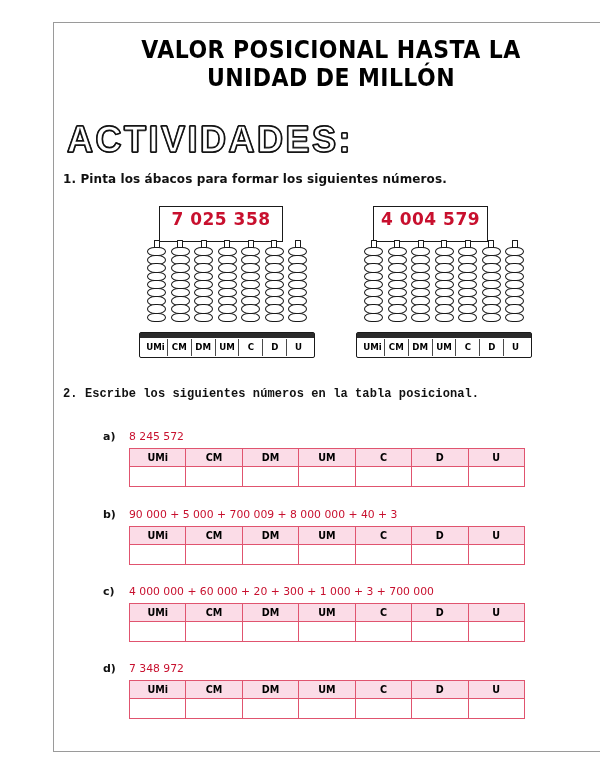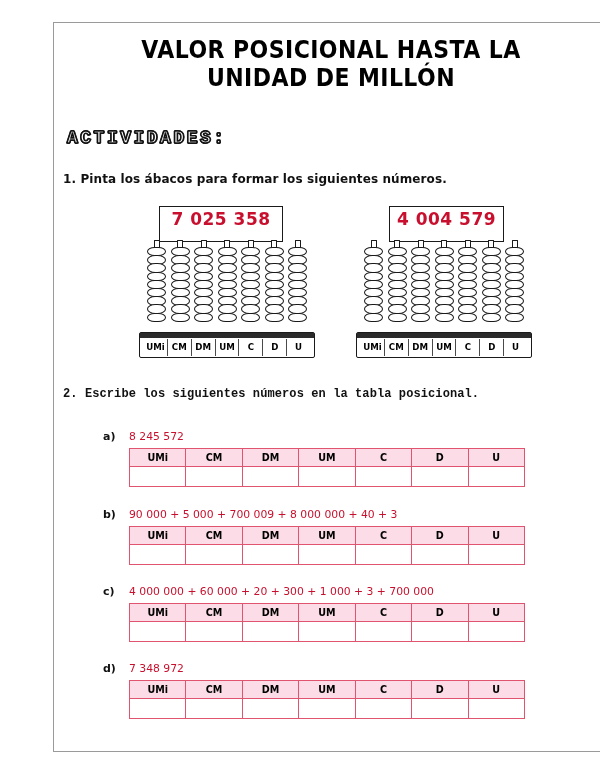--- a/index.html
+++ b/index.html
@@ -49,24 +49,24 @@
     letter-spacing: 0.5px;
     color: #000000;
     transform: scaleX(0.88);
     transform-origin: center top;
   }
 
   
   #activities {
     position: absolute;
     left: 36px;
-    top: 128px;
-    font-family: Liberation Mono, monospace;
-    font-weight: 700;
-    font-size: 18px;
+    top: 119px;
+    font-family: Liberation Sans, sans-serif;
+    font-weight: 700;
+    font-size: 36px;
     letter-spacing: 2.5px;
     color: #ffffff;
     -webkit-text-stroke: 1.4px #111111;
     text-shadow:
       1px 0 0 #222, -1px 0 0 #222, 0 1px 0 #222, 0 -1px 0 #222;
   }
 
   
   .instruction {
     position: absolute;
@@ -88,21 +88,21 @@
     text-align: center;
     font-family: "DejaVu Sans", sans-serif;
     font-weight: 700;
     font-size: 17px;
     color: #c8102e;
     letter-spacing: 0.5px;
     line-height: 25px;
     height: 36px;
   }
   #num-box-1 { left: 128px; top: 206px; width: 124px; }
-  #num-box-2 { left: 358px; top: 206px; width: 115px; }
+  #num-box-2 { left: 342px; top: 206px; width: 115px; }
 
   
   .abacus {
     position: absolute;
     width: 176px;
     height: 118px;
   }
   #abacus-1 { left: 108px; top: 240px; }
   #abacus-2 { left: 325px; top: 240px; }
 

